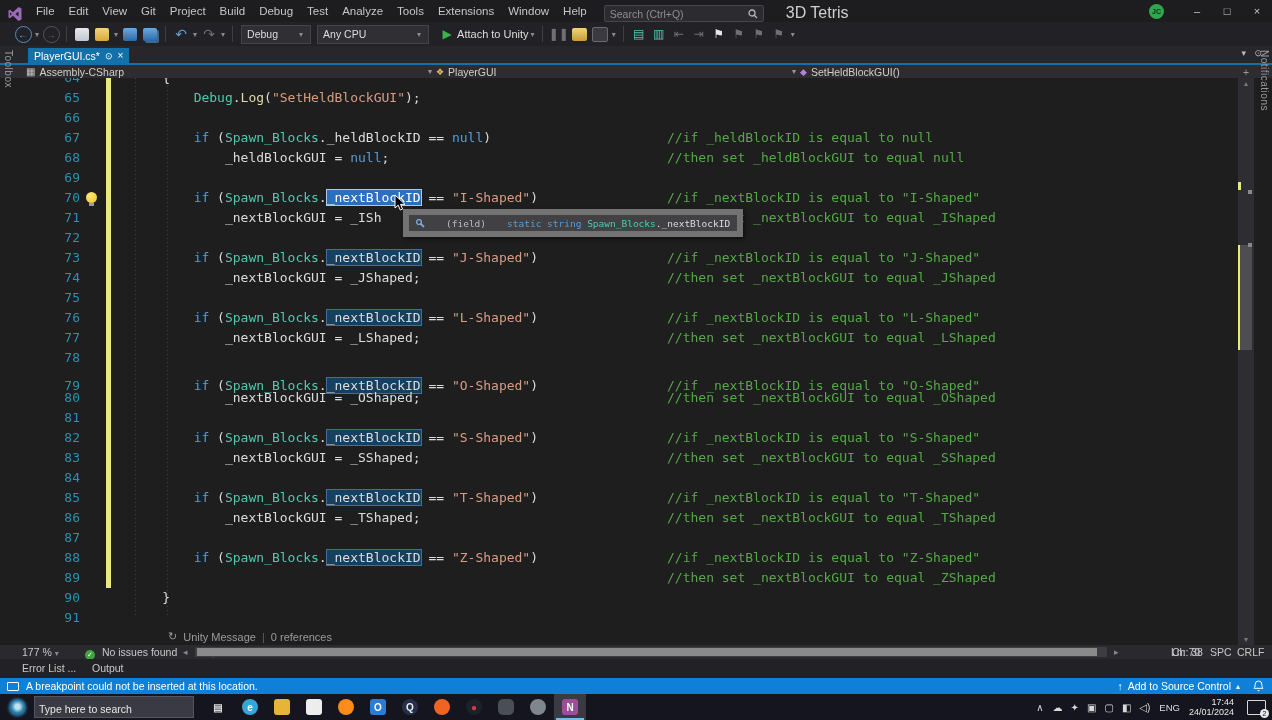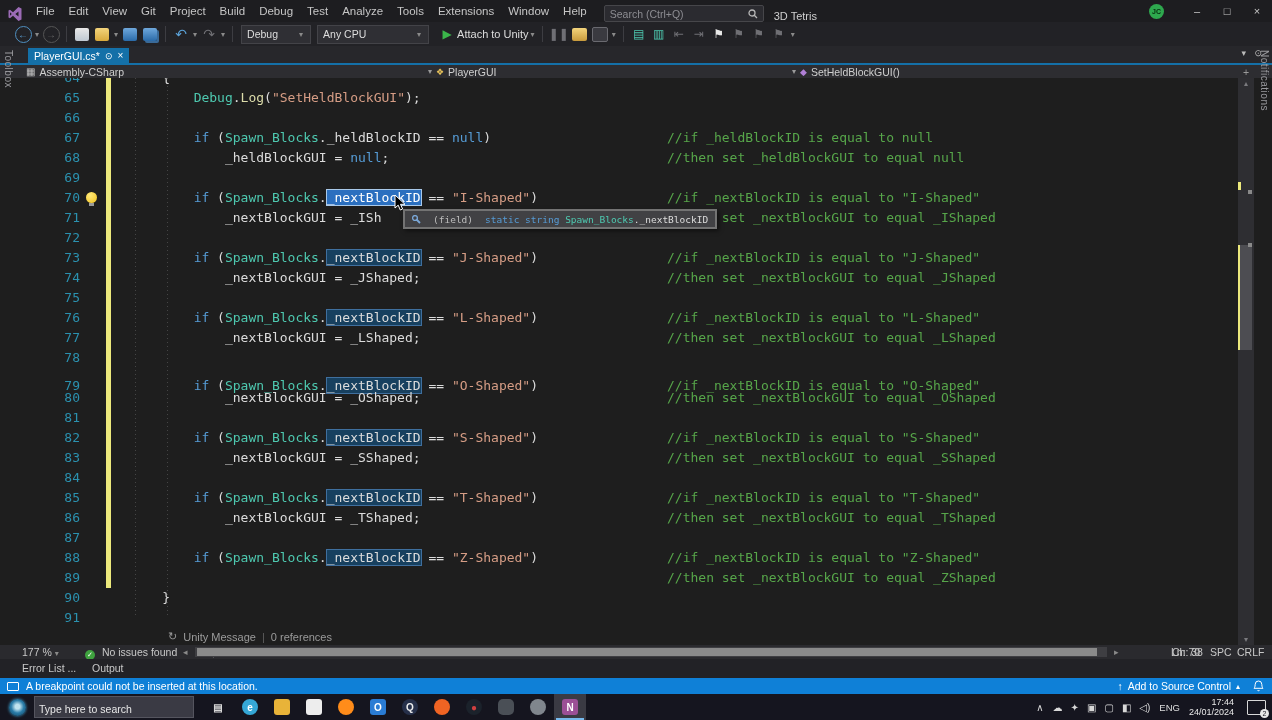--- a/index.html
+++ b/index.html
@@ -7,21 +7,21 @@
        font-family:"Liberation Sans",sans-serif;background:#1e1e1e;color:#ccc;
        -webkit-font-smoothing:antialiased;}
   
   #titlebar{position:absolute;left:0;top:0;width:1272px;height:22px;background:#1d1d20;
             display:flex;align-items:flex-end;font-size:11.5px;color:#c5c5c5;}
   #vslogo{width:16px;height:16px;margin:0 6px 0 7px;}
   .menu-item{padding:0 7px;line-height:22px;cursor:default;}
   #title-search{display:flex;align-items:center;justify-content:space-between;
       width:148px;height:15px;background:#2b2b30;border:1px solid #46464a;border-radius:2px;
       margin-left:10px;padding:0 5px;color:#8d8d92;font-size:10.5px;}
-  #app-title{margin-left:10px;color:#cfcfcf;font-size:11px;}
+  #app-title{margin-left:22px;color:#cfcfcf;font-size:16px;}
   #tb-right{margin-left:auto;display:flex;align-items:center;height:22px;}
   #avatar{width:15px;height:15px;border-radius:50%;background:#2ea84e;color:#06300f;
       font-size:7px;font-weight:bold;display:flex;align-items:center;justify-content:center;margin-right:18px;}
   .wbtn{width:30px;height:22px;display:flex;align-items:center;justify-content:center;color:#c8c8c8;font-size:11px;}
   
   #toolbar{position:absolute;left:0;top:22px;width:1272px;height:24px;background:#222226;
            display:flex;align-items:center;font-size:11px;color:#c5c5c5;}
   .tbi{display:inline-flex;align-items:center;justify-content:center;height:18px;min-width:18px;
        margin:0 1px;font-size:12px;}
   .navcirc{width:15px;height:15px;border-radius:50%;border:1px solid #4f8fc0;color:#5ba2d8;
@@ -65,21 +65,21 @@
   .tk-k{color:#569cd6;} .tk-t{color:#4ec9b0;} .tk-m{color:#dcdcaa;} .tk-s{color:#d69d85;} .tk-p{color:#dcdcdc;}
   .tk-sel{background:#2b6fbf;box-shadow:0 0 0 1px #a9c9e9;color:#fff;}
   .tk-hl{background:#17405f;box-shadow:0 0 0 1px #3f6f9e;}
   .bulb{position:absolute;left:68px;top:4px;width:11px;height:11px;border-radius:50%;
      background:radial-gradient(circle at 35% 30%,#ffe97a,#f2c21d);}
   .bulb:after{content:"";position:absolute;left:3px;top:11px;width:5px;height:3px;background:#9a9a9a;}
   #codelens{position:absolute;left:150px;top:552px;font-size:11px;color:#9b9b9b;display:flex;gap:6px;align-items:center;}
   #codelens .sep{color:#5f5f5f;}
   
   #quickinfo{position:absolute;left:385px;top:131px;height:16px;background:#414144;
-     border:2px solid #737373;display:flex;align-items:center;gap:12px;padding:0 7px;
+     border:6px solid #737373;display:flex;align-items:center;gap:21px;padding:0 7px;
      font:9.5px "DejaVu Sans Mono",monospace;color:#c8c8c8;box-shadow:2px 2px 4px rgba(0,0,0,.5);}
   #quickinfo .qi-dim{color:#bdbdbd;}
   #cursor{position:absolute;left:376px;top:116px;}
   
   #vscroll{position:absolute;left:1238px;top:78px;width:16px;height:567px;background:#2e2e32;}
   #vscroll .arr{position:absolute;left:0;width:16px;text-align:center;color:#7a7a7e;font-size:8px;}
   #vthumb{position:absolute;left:2px;top:167px;width:12px;height:105px;background:#4d4d52;}
   .vmark{position:absolute;left:0;width:3px;background:#ece97c;}
   .vdot{position:absolute;left:10px;width:4px;height:4px;background:#8a8a8a;}
   

